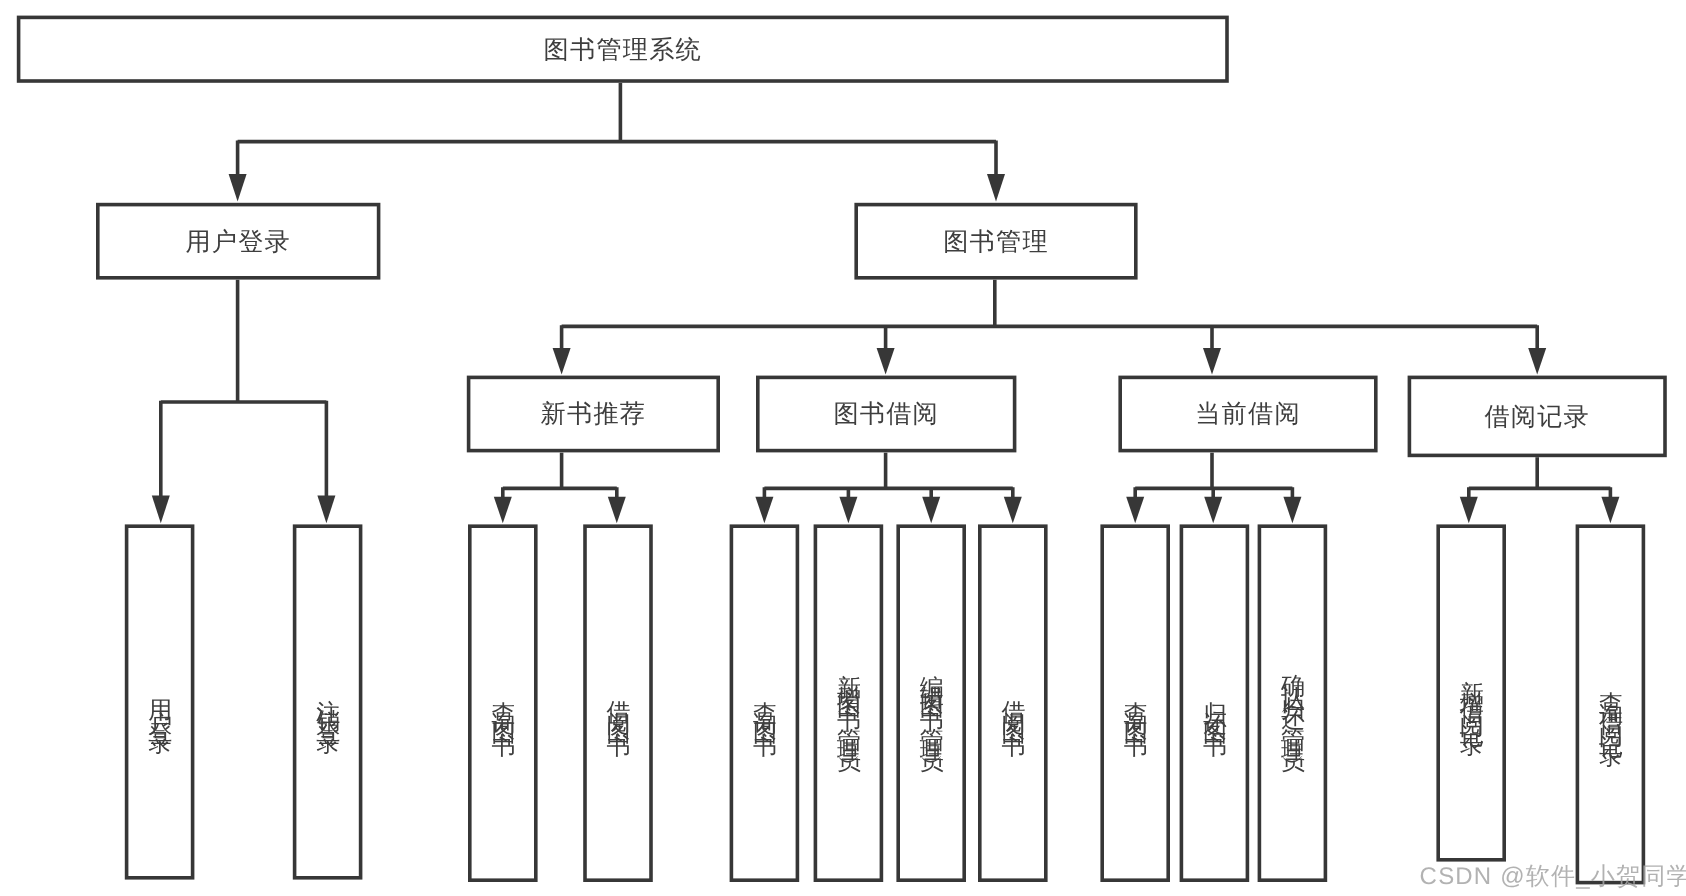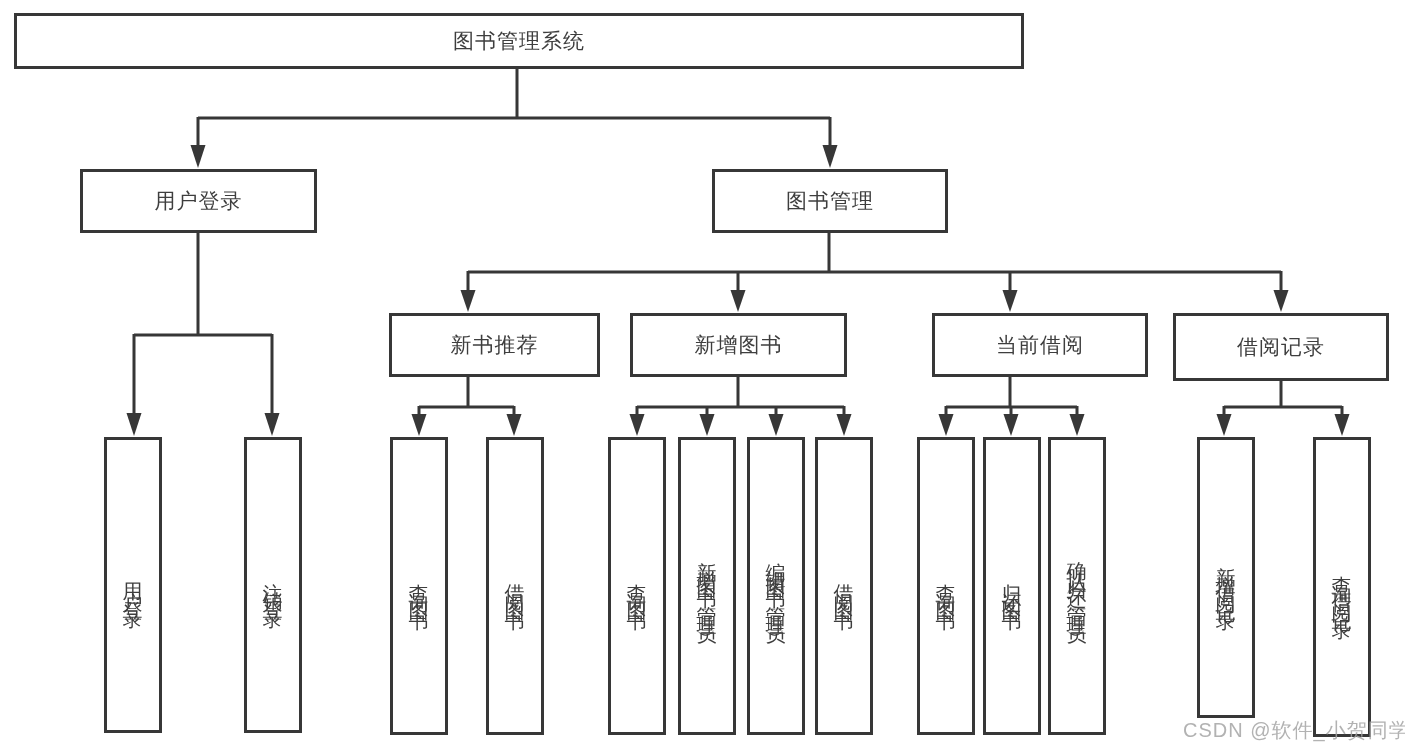--- a/index.html
+++ b/index.html
@@ -69,21 +69,21 @@
     <polygon points="1334.5,414 1349.5,414 1342,436"></polygon>
   </g>
 </svg>
 
 <div class="box hbox" style="left:14px;top:13px;width:1010px;height:56px;">图书管理系统</div>
 
 <div class="box hbox" style="left:80px;top:169px;width:237px;height:64px;">用户登录</div>
 <div class="box hbox" style="left:712px;top:169px;width:236px;height:64px;">图书管理</div>
 
 <div class="box hbox" style="left:362px;top:313px;width:211px;height:64px;margin-left:27px;">新书推荐</div>
-<div class="box hbox" style="left:630px;top:313px;width:217px;height:64px;">新增图书</div>
+<div class="box hbox" style="left:630px;top:313px;width:217px;height:64px;">图书借阅</div>
 <div class="box hbox" style="left:902px;top:313px;width:216px;height:64px;margin-left:30px;">当前借阅</div>
 <div class="box hbox" style="left:1173px;top:313px;width:216px;height:68px;">借阅记录</div>
 
 <div class="box leaf" style="left:104px;top:437px;height:296px;">用户登录</div>
 <div class="box leaf" style="left:244px;top:437px;height:296px;">注销登录</div>
 
 <div class="box leaf" style="left:390px;top:437px;height:298px;">查询图书</div>
 <div class="box leaf" style="left:486px;top:437px;height:298px;">借阅图书</div>
 
 <div class="box leaf" style="left:608px;top:437px;height:298px;">查询图书</div>

